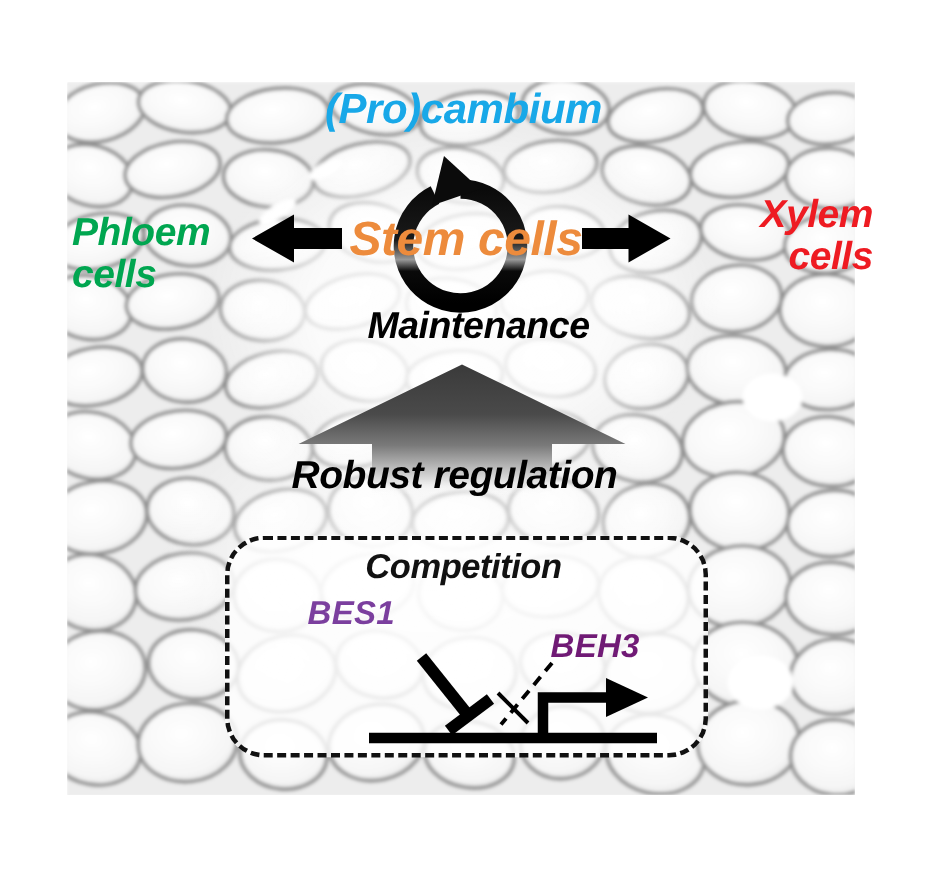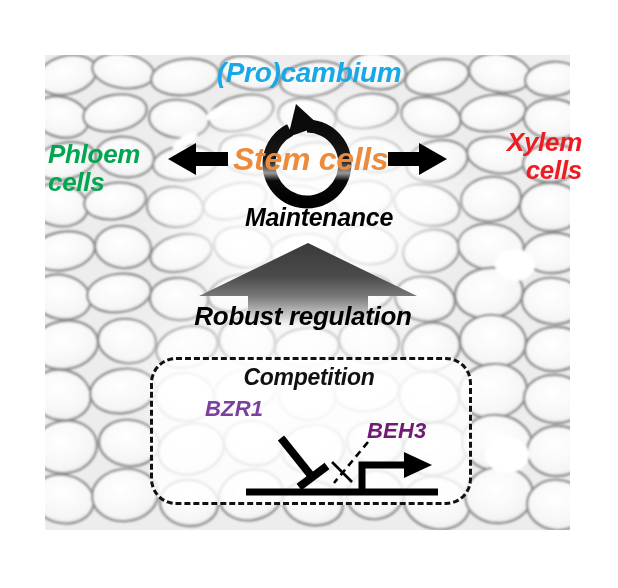--- a/index.html
+++ b/index.html
@@ -293,21 +293,21 @@
 
   <div class="lbl" id="maintenance-label" style="color:#000000;margin-left:20px;">Maintenance</div>
 
   <div class="lbl" id="robust-label" style="color:#000000;">Robust regulation</div>
 
   <div id="competition-box"></div>
 
   <div class="lbl" id="competition-title" style="color:#111111;">Competition</div>
 
   <div id="tf-list" style="color:#7B3F9E;">
-    <div>BZR1</div>
+    <div>BES1</div>
   </div>
 
   <div id="beh3-label" style="color:#701a75;">BEH3</div>
 
   <svg class="layer" viewBox="0 0 618 588">
 
     <g>
       <line x1="246" y1="492" x2="438" y2="492" stroke="#000000" stroke-width="7"></line>
     </g>
 

